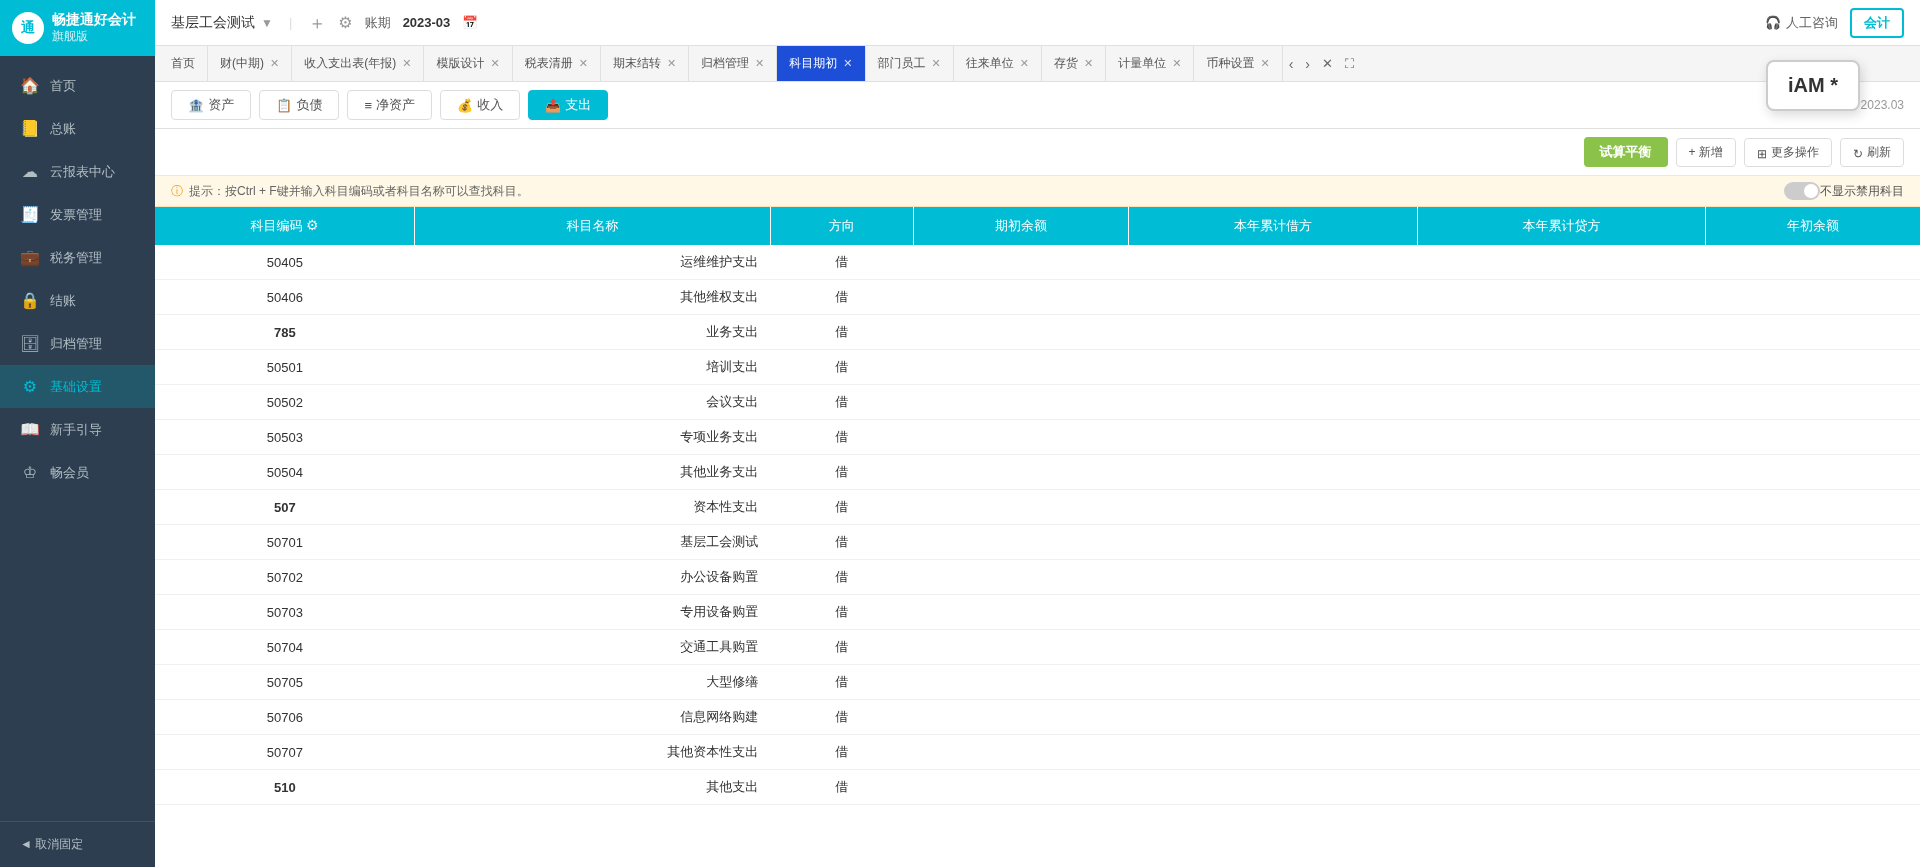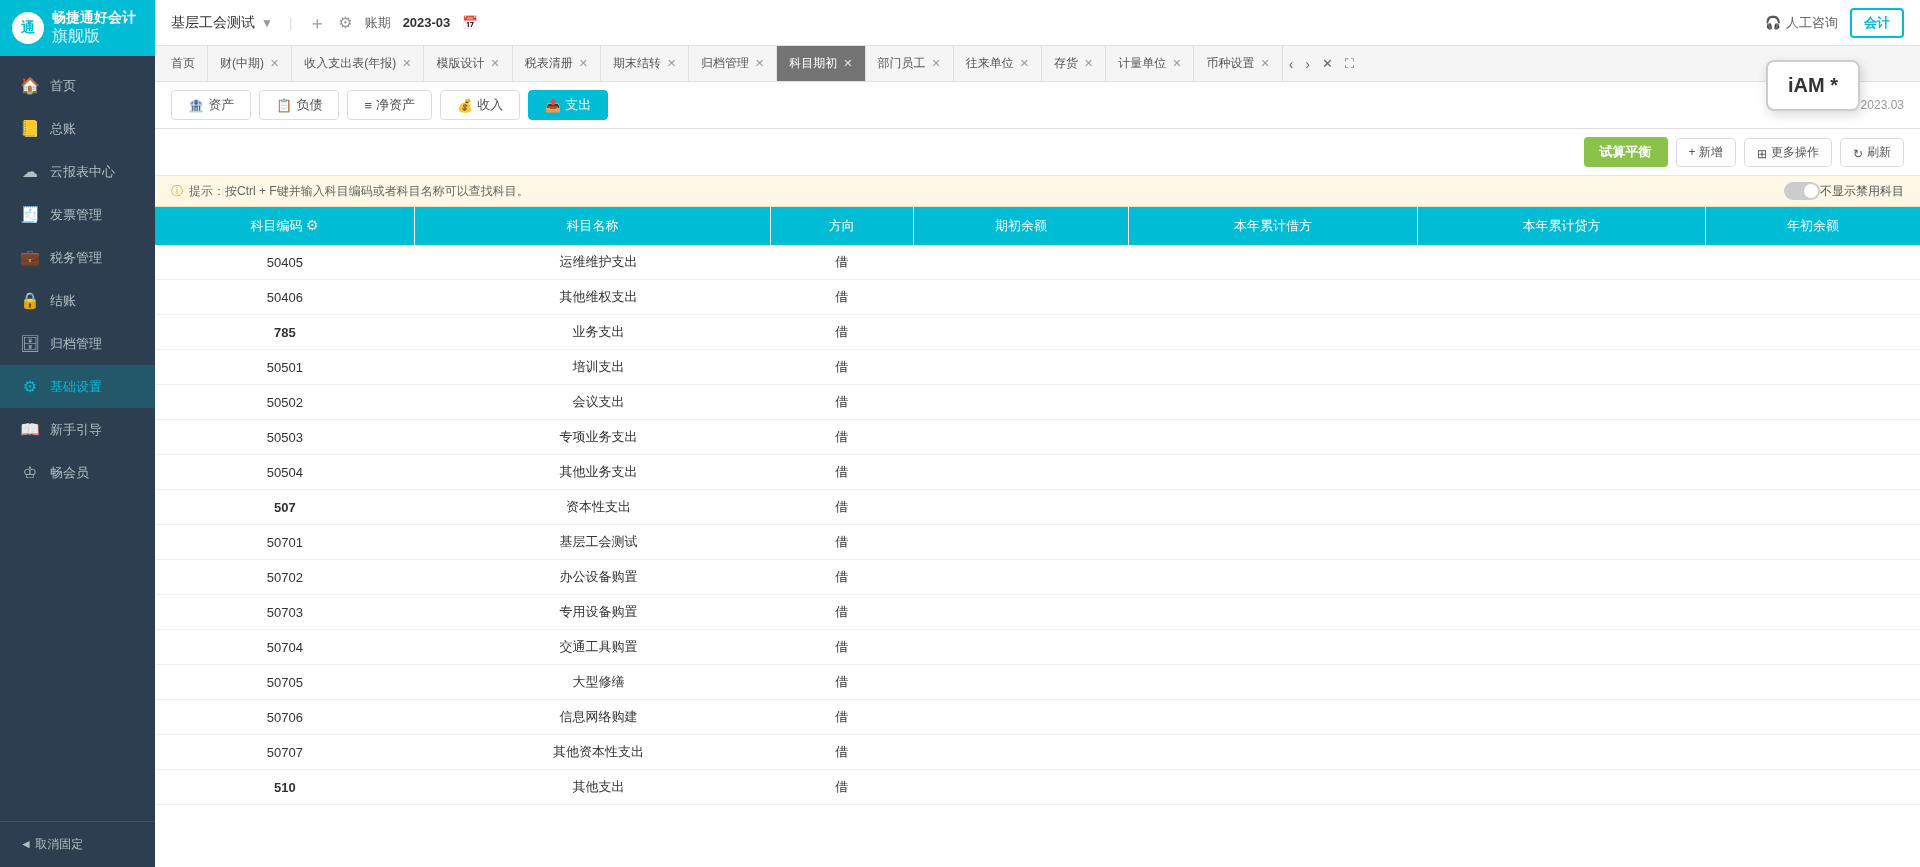--- a/index.html
+++ b/index.html
@@ -28,21 +28,21 @@
       background: white;
       border-radius: 50%;
       display: flex;
       align-items: center;
       justify-content: center;
       color: #00bcd4;
       font-weight: bold;
       font-size: 14px;
     }
     .logo-text { color: white; font-size: 14px; font-weight: bold; line-height: 1.2; }
-    .logo-sub { color: rgba(255,255,255,0.8); font-size: 16px; }
+    .logo-sub { color: rgba(255,255,255,0.8); font-size: 12px; }
     .sidebar-nav { flex: 1; padding: 8px 0; }
     .nav-item {
       display: flex;
       align-items: center;
       gap: 10px;
       padding: 12px 20px;
       color: #b2bec3;
       cursor: pointer;
       transition: background 0.2s;
     }
@@ -117,21 +117,21 @@
       align-items: center;
       gap: 4px;
       padding: 0 12px;
       height: 36px;
       font-size: 12px;
       color: #555;
       cursor: pointer;
       white-space: nowrap;
       border-right: 1px solid #e0e0e0;
     }
-    .tab.active { background: #737373; color: white; }
+    .tab.active { background: #1d4ed8; color: white; }
     .tab-close { font-size: 11px; color: #999; margin-left: 2px; }
     .tab.active .tab-close { color: rgba(255,255,255,0.8); }
     .tab-nav-btn { padding: 0 6px; font-size: 14px; color: #666; cursor: pointer; height: 36px; display: flex; align-items: center; }
     .tab-close-all { padding: 0 6px; color: #666; cursor: pointer; height: 36px; display: flex; align-items: center; }
     .tab-expand { padding: 0 6px; color: #666; cursor: pointer; height: 36px; display: flex; align-items: center; }
 
     
     .content { flex: 1; display: flex; flex-direction: column; overflow: hidden; background: #f0f2f5; padding: 0; }
 
     
@@ -254,21 +254,21 @@
     }
     thead th:last-child { border-right: none; }
     tbody tr { border-bottom: 1px solid #f0f0f0; }
     tbody td {
       padding: 8px 12px;
       color: #333;
       font-size: 13px;
       text-align: center;
     }
     tbody td:first-child { text-align: center; margin-left: 44px; }
-    tbody td:nth-child(2) { text-align: center; padding-left: 24px; }
+    tbody td:nth-child(2) { text-align: right; padding-left: 24px; }
     .row-level-1 td:first-child { font-weight: bold; }
 
     
     .table-container::-webkit-scrollbar { width: 8px; }
     .table-container::-webkit-scrollbar-track { background: #f1f1f1; }
     .table-container::-webkit-scrollbar-thumb { background: #ccc; border-radius: 4px; }
 
     .gear-icon { font-size: 14px; color: rgba(255,255,255,0.9); cursor: pointer; }
     .iAM-badge {
       position: fixed;

